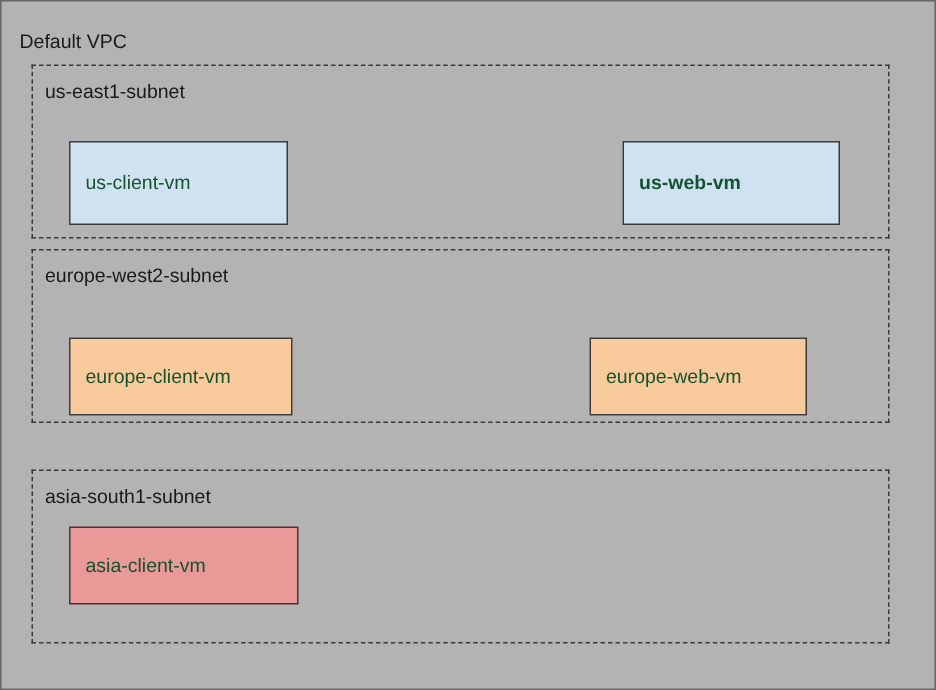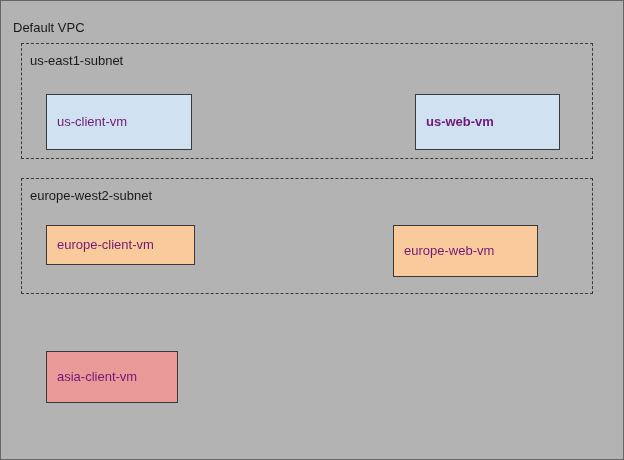--- a/index.html
+++ b/index.html
@@ -48,36 +48,36 @@
     position: absolute;
     box-sizing: border-box;
     border: 1px solid #3a3a3a;
     display: flex;
     align-items: center;
     padding-left: 10px;
   }
   .vm-label {
     font-size: 13px;
     line-height: 16px;
-    color: #701a75;
+    color: #14532d;
     white-space: nowrap;
     text-align: center;
   }
 
   
   #subnet-us-east1   { left: 20px;  top: 42px;  width: 572px; height: 116px; }
-  #subnet-europe-west2 { left: 20px; top: 177px; width: 572px; height: 116px; }
+  #subnet-europe-west2 { left: 20px; top: 165px; width: 572px; height: 116px; }
   #subnet-asia-south1 { left: 20px; top: 312px; width: 572px; height: 116px; }
 
   
   #vm-us-client     { left: 45px;  top: 93px;  width: 146px; height: 56px; background: #d0e2f2; }
   #vm-us-web        { left: 414px; top: 93px;  width: 145px; height: 56px; background: #d0e2f2; font-weight: bold; }
-  #vm-europe-client { left: 45px;  top: 224px; width: 149px; height: 40px; background: #f9cb9c; }
+  #vm-europe-client { left: 45px;  top: 224px; width: 149px; height: 52px; background: #f9cb9c; }
   #vm-europe-web    { left: 392px; top: 224px; width: 145px; height: 52px; background: #f9cb9c; }
-  #vm-asia-client   { left: 45px;  top: 350px; width: 132px; height: 52px; background: #ea9999; }
+  #vm-asia-client   { left: 45px;  top: 350px; width: 153px; height: 52px; background: #ea9999; }
 </style>
 </head>
 <body>
 
 <div id="canvas">
 
   <div class="vpc-label">Default VPC</div>
 
   <div class="subnet" id="subnet-us-east1">
     <div class="subnet-label">us-east1-subnet</div>
@@ -92,17 +92,20 @@
   <div class="subnet" id="subnet-europe-west2">
     <div class="subnet-label">europe-west2-subnet</div>
   </div>
   <div class="vm" id="vm-europe-client">
     <span class="vm-label">europe-client-vm</span>
   </div>
   <div class="vm" id="vm-europe-web">
     <span class="vm-label">europe-web-vm</span>
   </div>
 
+  <div class="subnet" id="subnet-asia-south1">
+    <div class="subnet-label">asia-south1-subnet</div>
+  </div>
   <div class="vm" id="vm-asia-client">
     <span class="vm-label">asia-client-vm</span>
   </div>
 
 </div>
 
 </body></html>

